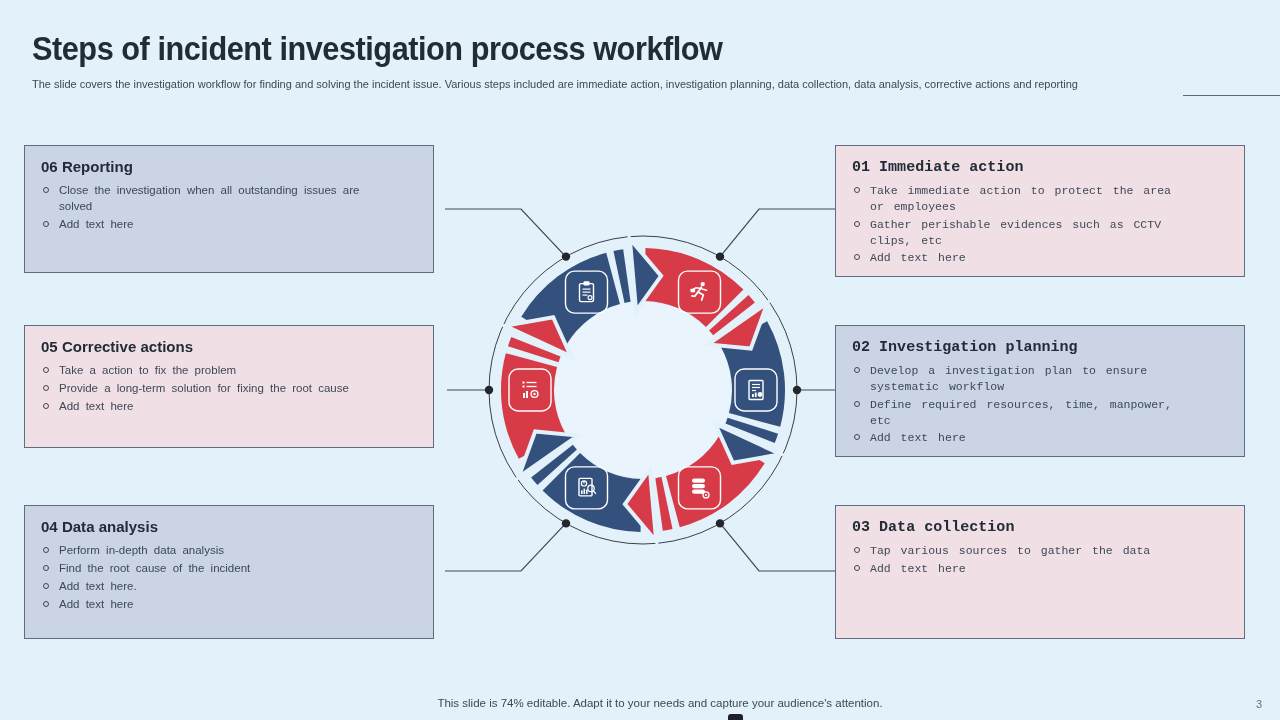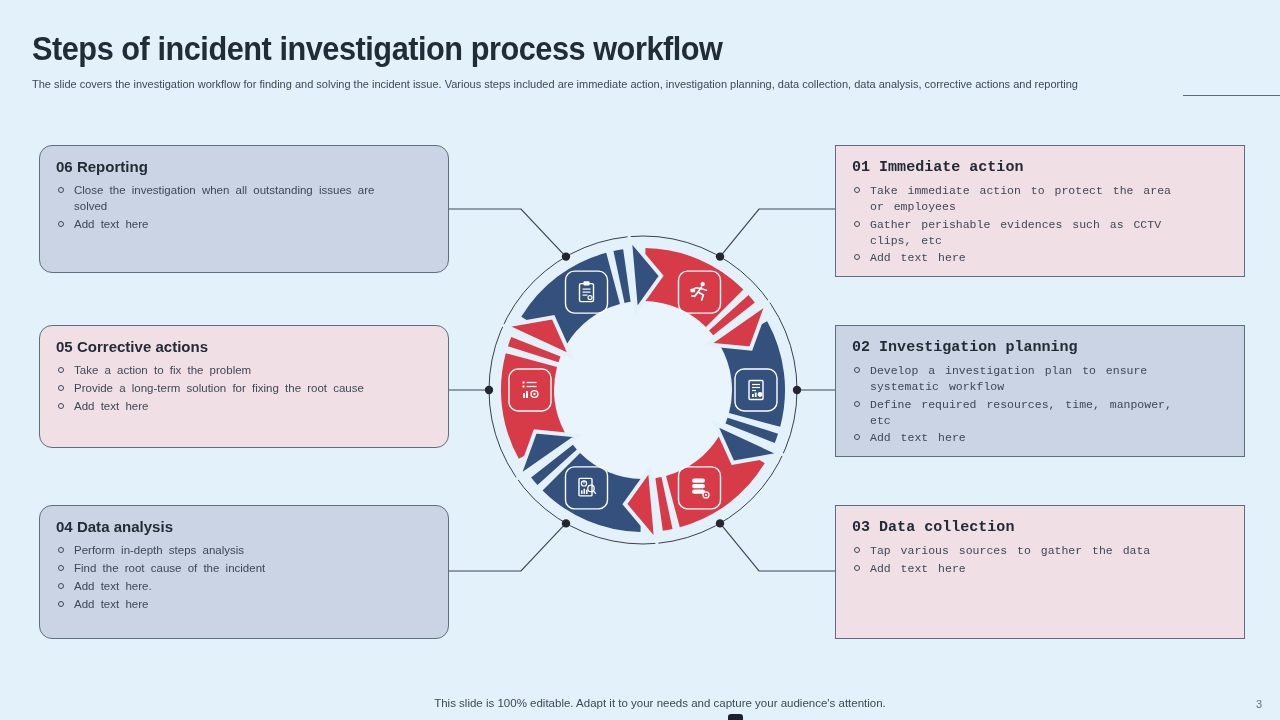--- a/index.html
+++ b/index.html
@@ -44,21 +44,21 @@
     list-style:none;margin:0;padding:0;max-width:332px;
     font-size:11.5px;line-height:1.38;color:var(--body-text,#3D4956);
     word-spacing:3px;
   }
   .box ul li{position:relative;padding-left:18px;margin-bottom:2px;}
   .box ul li::before{
     content:"";position:absolute;left:2px;top:4px;width:6px;height:6px;
     border:1px solid var(--body-text,#3D4956);border-radius:50%;box-sizing:border-box;
   }
 
-  .lbox{left:39px;border-radius:13px;}  .rbox{left:835px;font-family:Liberation Mono, monospace;}
+  .lbox{left:24px;}  .rbox{left:835px;font-family:Liberation Mono, monospace;}
   .row-top{top:145px;min-height:128px;}
   .row-mid{top:325px;min-height:123px;}
   .row-bot{top:505px;min-height:134px;}
 
   
   #diagram{position:absolute;left:0;top:0;width:1280px;height:720px;}
   .connector{stroke:var(--connector,#3E4956);stroke-width:1.2;fill:none;}
   .outer-circle{stroke:#3a4048;stroke-width:1;fill:none;}
   .inner-disc{fill:#EAF4FC;}
   .node-dot{fill:#24262C;}
@@ -201,21 +201,21 @@
     <h3>05 Corrective actions</h3>
     <ul>
         <li>Take a action to fix the problem</li>
         <li>Provide a long-term solution for fixing the root cause</li>
         <li>Add text here</li>
       </ul>
   </div>
   <div class="box box-blue lbox row-bot">
     <h3>04 Data analysis</h3>
     <ul>
-        <li>Perform in-depth steps analysis</li>
+        <li>Perform in-depth data analysis</li>
         <li>Find the root cause of the incident</li>
         <li>Add text here.</li>
         <li>Add text here</li>
       </ul>
   </div>
 
   <div class="box box-pink rbox row-top">
     <h3>01 Immediate action</h3>
     <ul>
         <li>Take immediate action to protect the area or employees</li>
@@ -232,16 +232,16 @@
       </ul>
   </div>
   <div class="box box-pink rbox row-bot">
     <h3>03 Data collection</h3>
     <ul>
         <li>Tap various sources to gather the data</li>
         <li>Add text here</li>
       </ul>
   </div>
 
-  <div class="footer-note">This slide is 100% editable. Adapt it to your needs and capture your audience's attention.</div>
+  <div class="footer-note">This slide is 74% editable. Adapt it to your needs and capture your audience's attention.</div>
   <div class="page-number">3</div>
   <div class="bottom-mark"></div>
 </div>
 
 </body></html>

